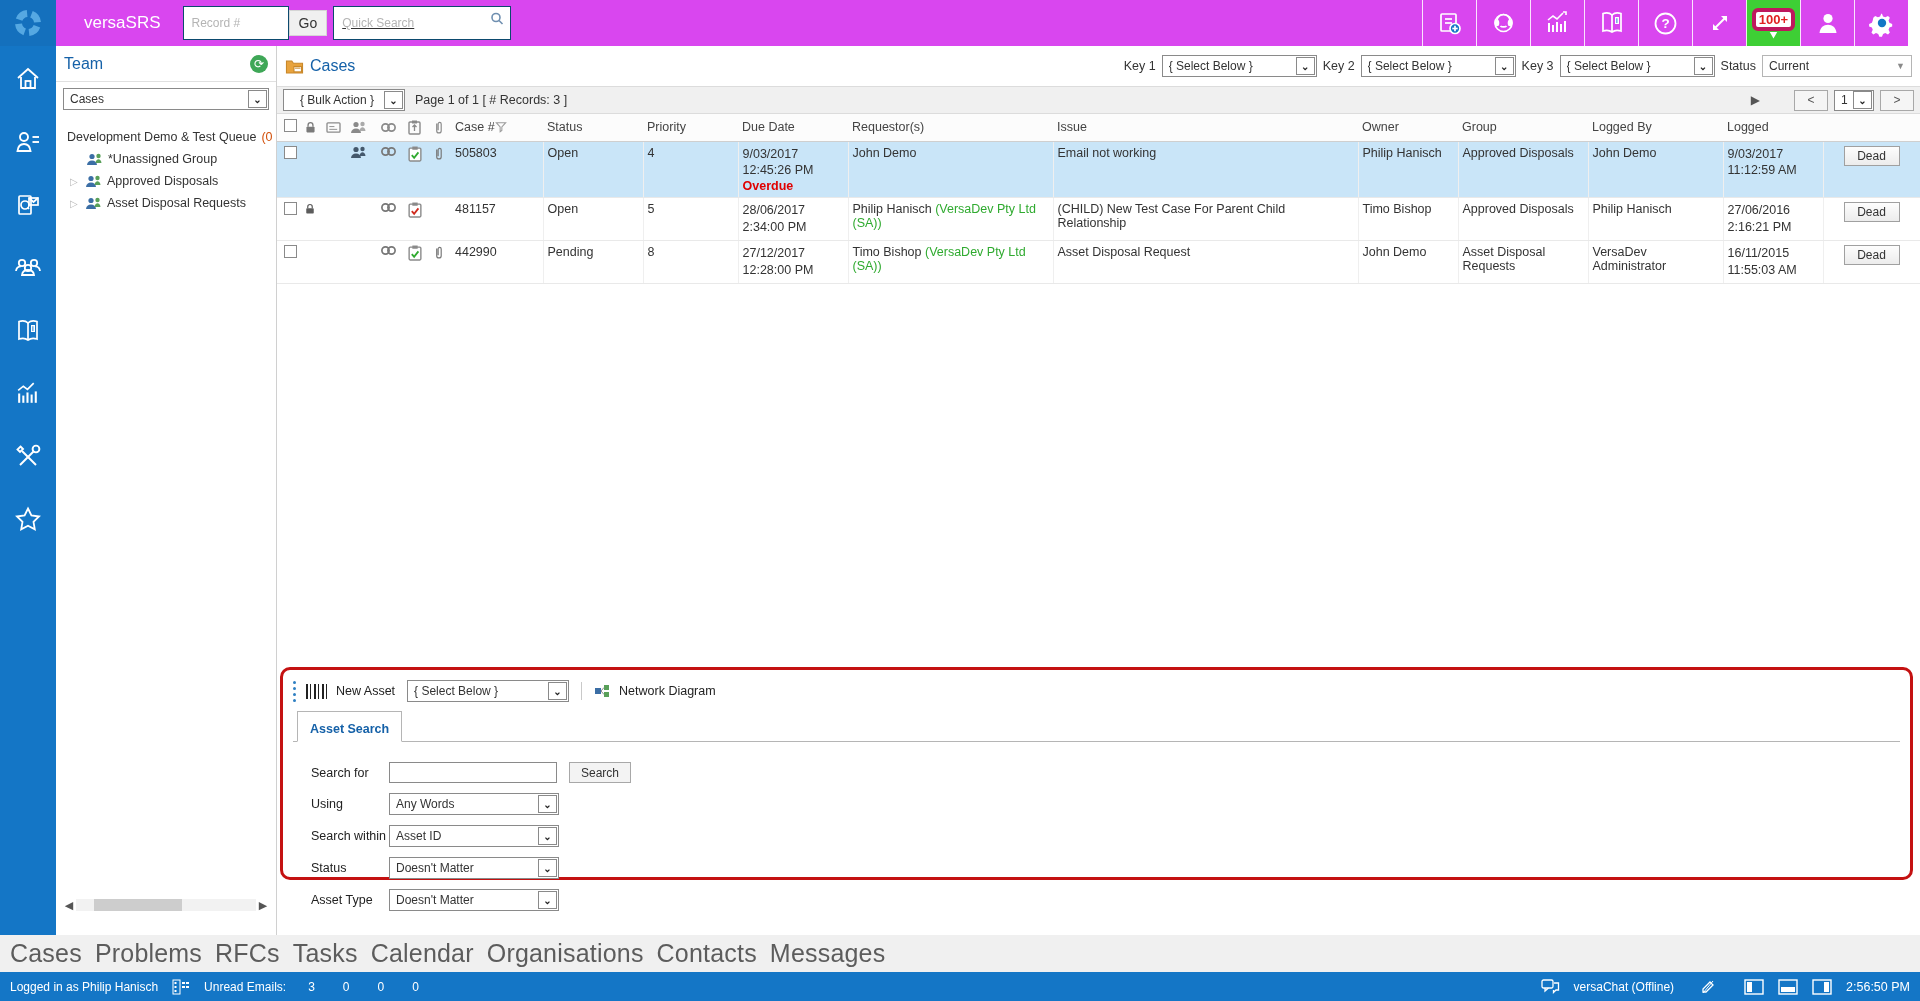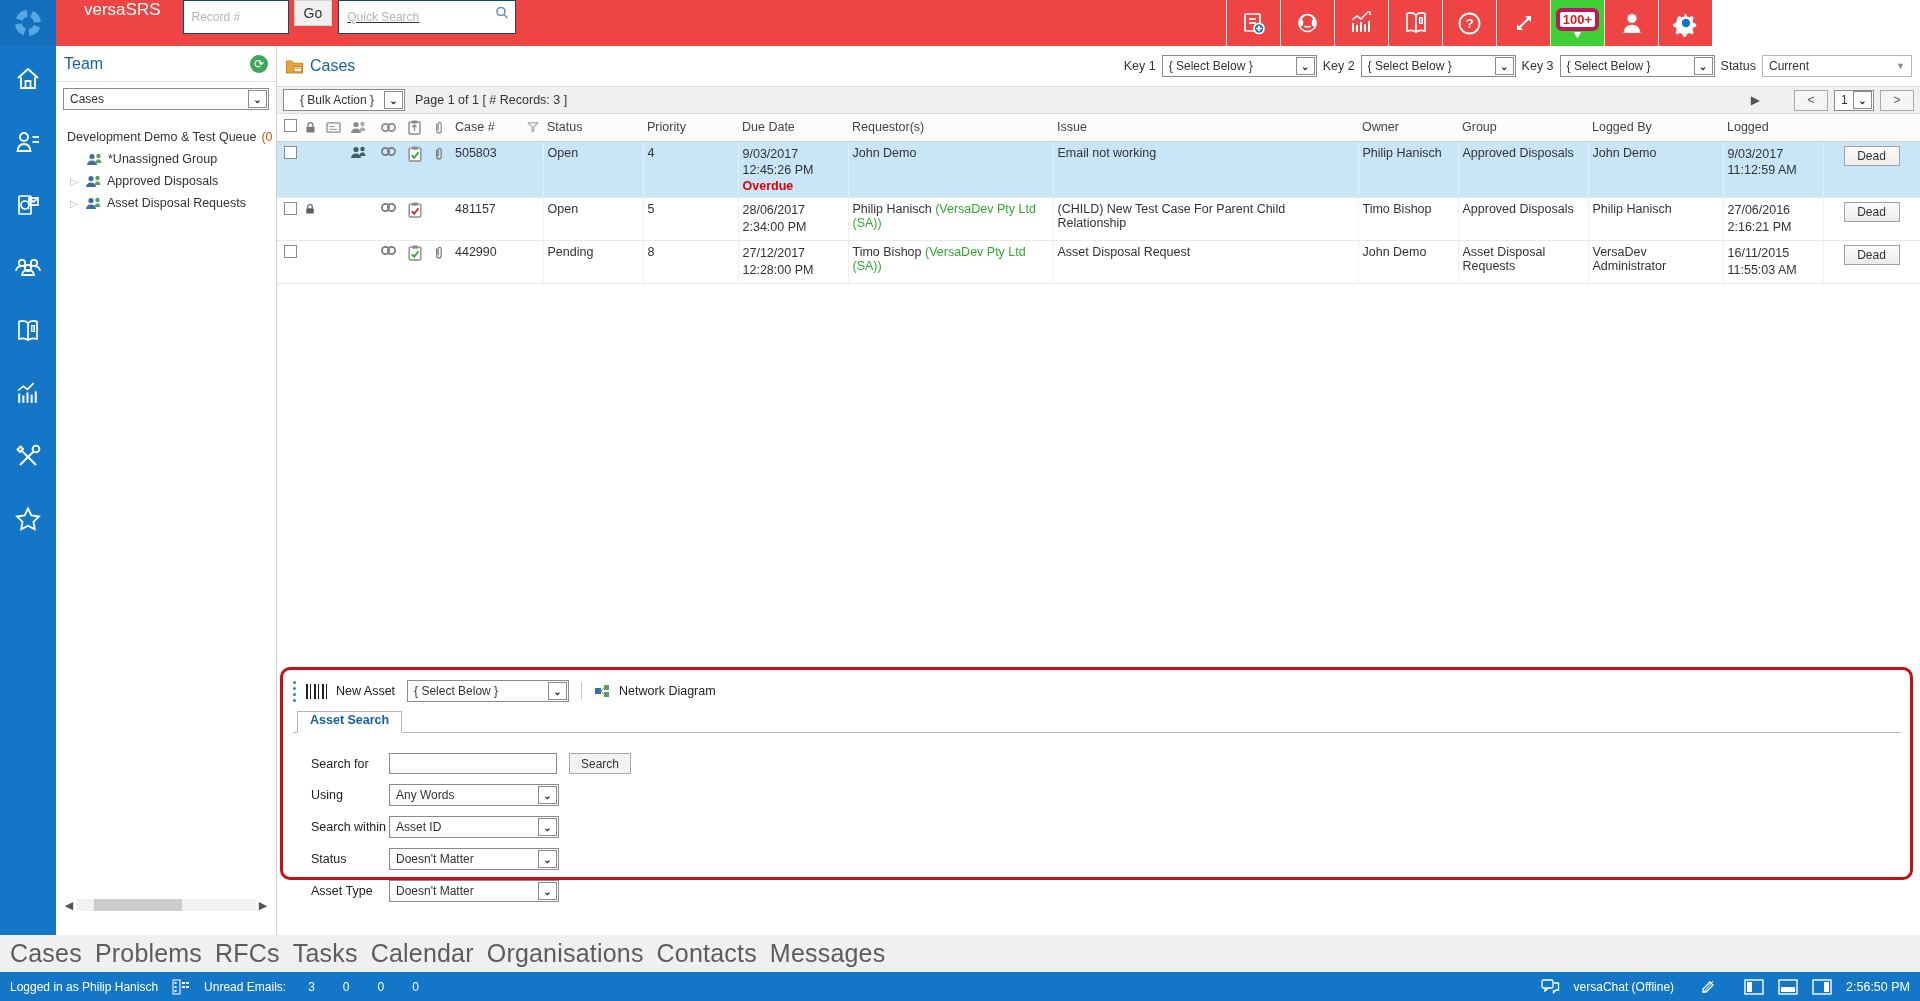--- a/index.html
+++ b/index.html
@@ -1,26 +1,26 @@
 <!DOCTYPE html>
 <html><head>
 <meta charset="utf-8">
 <style>
   * { margin:0; padding:0; box-sizing:border-box; }
   html,body { width:1920px; height:1001px; overflow:hidden;
     font-family:"Liberation Sans", sans-serif; font-size:12px; color:#333; background:#fff; }
 
   
-  .topbar { position:absolute; left:0; top:0; width:1712px; height:46px; background:#ef4444; display:flex; }
+  .topbar { position:absolute; left:0; top:0; width:1908px; height:46px; background:#d946ef; display:flex; align-items:center; }
   .logo-tile { width:56px; height:46px; background:#1470bd; display:flex; align-items:center; justify-content:center; }
   .brand { color:#fff; font-size:17px; margin-left:28px; margin-right:22px; }
   .tb-input { height:26px; border:1px solid #0c4a6e; background:#fff; padding:16px 8px; font-size:12px; color:#333; outline:none; }
   .tb-input::placeholder { color:#b4b4b4; }
   .record-input { width:106px; }
-  .go-btn { height:26px; margin-left:5px; padding:0 9px; background:#f0f0f0; border:1px solid #d5d5d5; font-size:14px; color:#333; cursor:pointer; }
+  .go-btn { height:26px; padding:0 9px; background:#f0f0f0; border:1px solid #d5d5d5; font-size:14px; color:#333; cursor:pointer; }
   .qs-wrap { position:relative; margin-left:6px; }
   .qs-input { width:178px; padding-right:26px;text-decoration:underline; }
   .qs-icon { position:absolute; right:6px; top:5px; }
   .tb-spacer { flex:1; }
   .tb-icons { display:flex; height:46px; }
   .tb-ic { width:54px; height:46px; display:flex; align-items:center; justify-content:center; border-left:1px solid rgba(255,255,255,.85); cursor:pointer; }
   .tb-ic.green { background:#3ecf35; position:relative; }
   .badge-pill { background:#fff; border-radius:6px; padding:0 3px; font-size:13px; font-weight:bold; color:#e02020; line-height:15px; border:4px solid #be185d; }
   .pin-stem { width:8px; height:7px; background:#fff; margin:1px auto 0; clip-path:polygon(0 0,100% 0,50% 100%); }
 
@@ -70,33 +70,33 @@
   table.grid { border-collapse:collapse; table-layout:fixed; width:1643px; }
   .grid th { font-weight:normal; color:#444; text-align:left; height:27px; border-bottom:1px solid #cfcfcf; background:#fcfcfc; padding:0 4px; font-size:12.5px; }
   .grid td { border-bottom:1px solid #e9e9e9; border-right:1px solid #efefef; padding:4px 4px; vertical-align:top; font-size:12.5px; color:#333; }
   .grid td.ic, .grid th.ic { text-align:center; padding:4px 1px; border-right:none; }
   .grid tr.sel td { background:#c9e5f8; }
   .two-line { white-space:pre-line; line-height:1.35; }
   .flag { color:#e00000; font-weight:bold; }
   .org { color:#2faa2f; }
   .cb { display:inline-block; width:13px; height:13px; border:1px solid #8a8a8a; background:#fff; cursor:pointer; }
   .dead-btn { width:56px; height:20px; border:1px solid #a0a0a0; background:linear-gradient(#fdfdfd,#ececec); color:#333; font-size:12px; cursor:pointer; }
-  .thfilter { display:flex; align-items:center; justify-content:space-between; }
+  .thfilter { display:flex; align-items:center; justify-content:flex-start; }
 
   
   .asset { position:absolute; left:3px; right:7px; top:621px; height:213px; background:#fff; border:3px solid #c41111; border-radius:10px; padding:8px 10px; }
   .asset-top { display:flex; align-items:center; gap:8px; height:26px; }
   .grip { display:flex; flex-direction:column; gap:3px; margin-right:2px; }
   .grip i { width:3px; height:3px; background:#2e7fc2; border-radius:50%; }
   .barcode { width:22px; height:15px; background:repeating-linear-gradient(90deg,#222 0 2px,#fff 2px 4px,#222 4px 5px,#fff 5px 8px); }
   .asset-label { font-size:12.5px; color:#222; }
   .asset-combo { width:162px; margin-left:4px; }
   .vsep { width:1px; height:18px; background:#c9c9c9; margin:0 4px; }
   .tabbar { margin-top:6px; border-bottom:1px solid #b5b5b5; padding-left:4px; }
-  .tab { display:inline-block; border:1px solid #b5b5b5; border-bottom:1px solid #fff; background:#fff; padding:1px 12px 5px; color:#1561a8; font-weight:bold; font-size:12.5px; position:relative; top:1px; cursor:pointer; }
+  .tab { display:inline-block; border:1px solid #b5b5b5; border-bottom:1px solid #fff; background:#fff; padding:10px 12px 5px; color:#1561a8; font-weight:bold; font-size:12.5px; position:relative; top:1px; cursor:pointer; }
   .aform { padding:20px 0 0 18px; }
   .frow { display:flex; align-items:center; margin-bottom:10px; }
   .flabel { width:78px; color:#222; font-size:12.5px; }
   .ftext { width:168px; height:21px; border:1px solid #8a8a8a; padding:0 5px; outline:none; }
   .fcombo { width:170px; }
   .search-btn { width:62px; height:21px; margin-left:12px; border:1px solid #a8a8a8; background:#f3f3f3; color:#333; font-size:12px; cursor:pointer; }
 
   
   .bottom-nav { position:absolute; left:0; top:935px; width:1920px; height:37px; background:#f0f0f0; display:flex; align-items:center; padding-left:10px; gap:13px; }
   .bn-item { font-size:25px; color:#5c5c5c; letter-spacing:.2px; cursor:pointer; }

